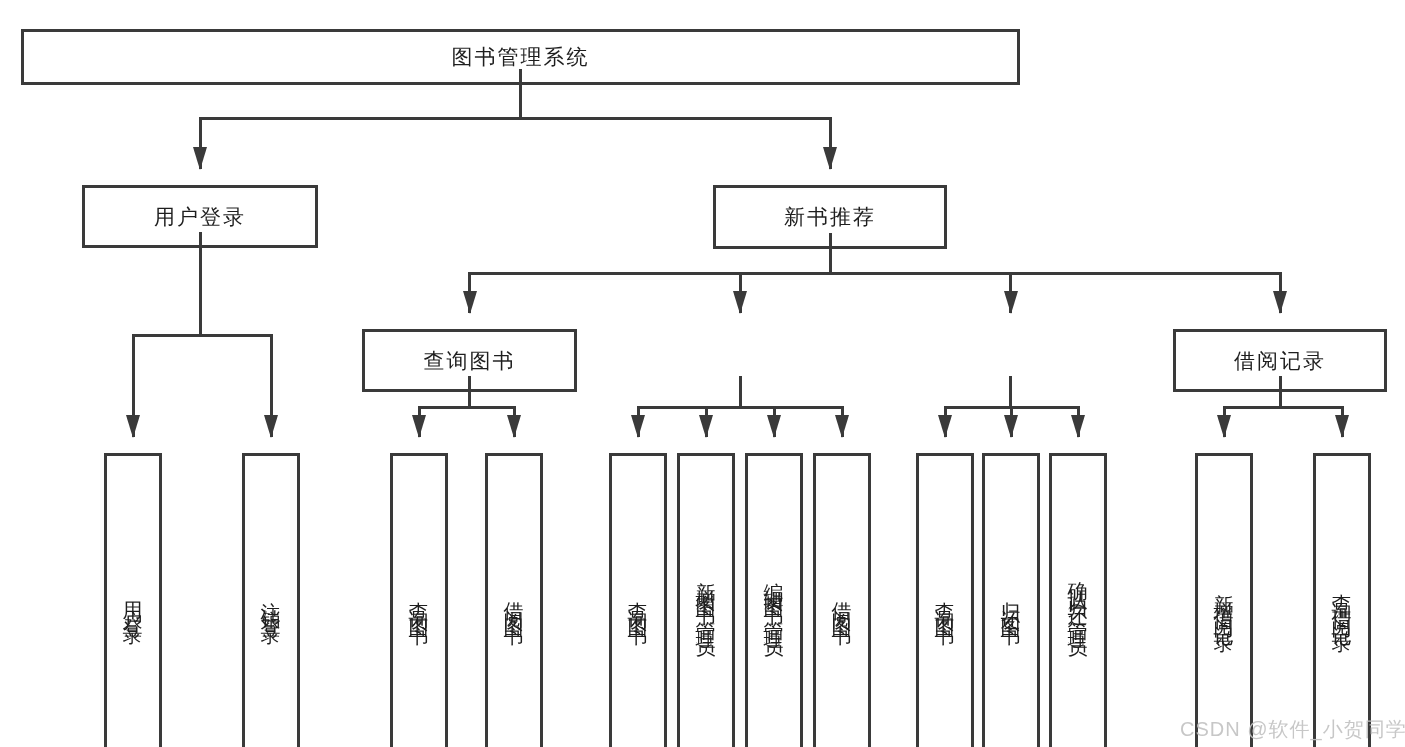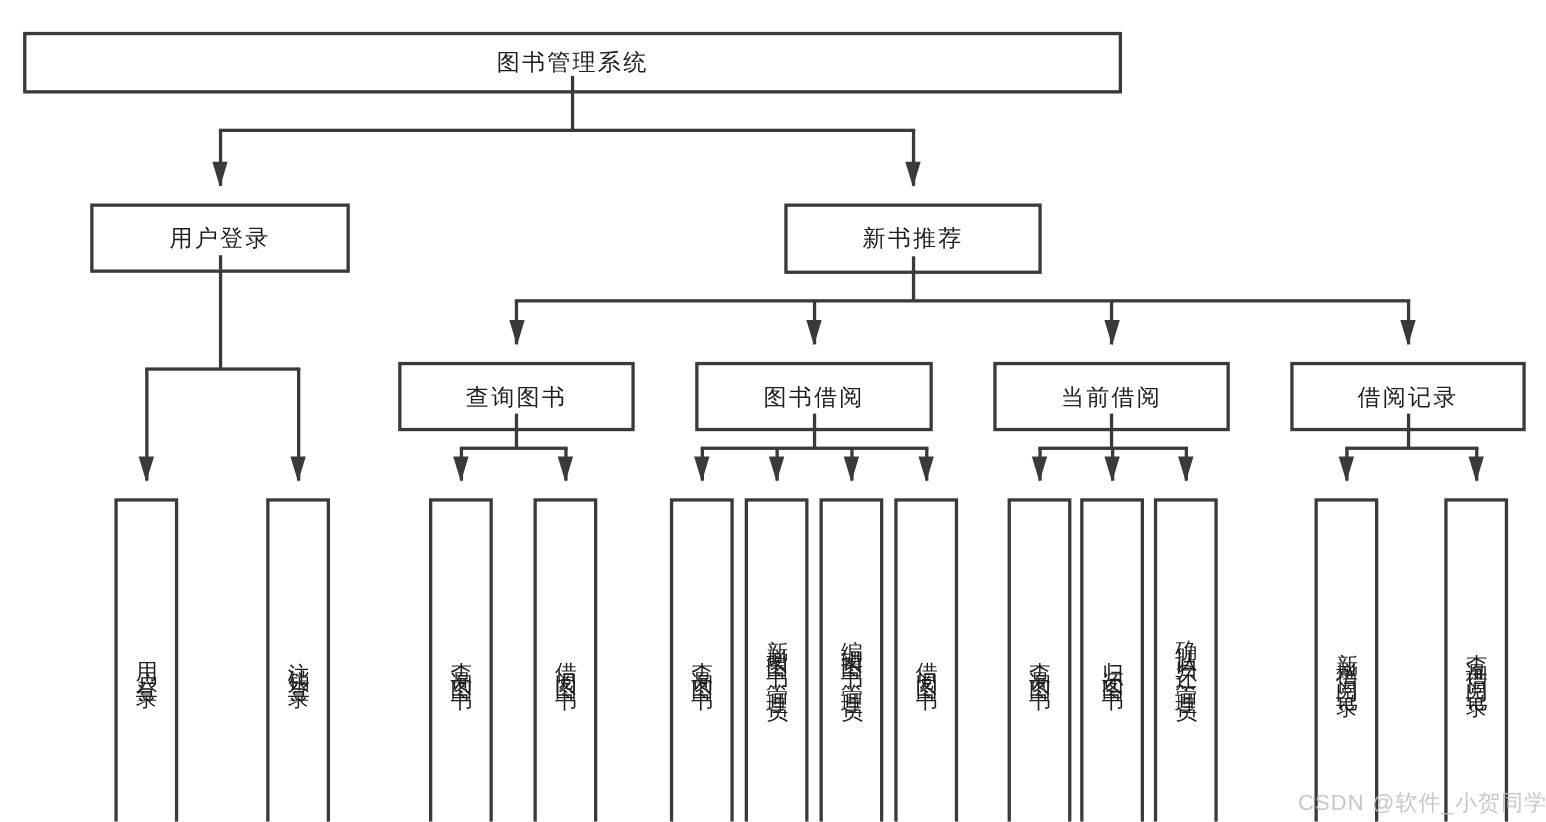--- a/index.html
+++ b/index.html
@@ -62,26 +62,20 @@
       <span>图书管理系统</span>
     </div>
     <div class="node horiz" style="left: 82px; top: 169px; width: 236px; height: 63px; color: rgb(30, 30, 30);">
       <span>用户登录</span>
     </div>
     <div class="node horiz" style="left: 713px; top: 169px; width: 234px; height: 64px; color: rgb(30, 30, 30);">
       <span>新书推荐</span>
     </div>
     <div class="node horiz" style="left: 362px; top: 313px; width: 215px; height: 63px; color: rgb(30, 30, 30);">
       <span>查询图书</span>
-    </div>
-    <div class="node horiz" style="left: 632px; top: 313px; width: 216px; height: 63px; color: rgb(30, 30, 30);">
-      <span>图书借阅</span>
-    </div>
-    <div class="node horiz" style="left: 903px; top: 313px; width: 215px; height: 63px; color: rgb(30, 30, 30);">
-      <span>当前借阅</span>
     </div>
     <div class="node horiz" style="left: 1173px; top: 313px; width: 214px; height: 63px; color: rgb(30, 30, 30);">
       <span>借阅记录</span>
     </div>
     <div class="node vert" style="left: 104px; top: 437px; width: 58px; height: 298px; color: rgb(30, 30, 30);">
       <span>用户登录</span>
     </div>
     <div class="node vert" style="left: 242px; top: 437px; width: 58px; height: 298px; color: rgb(30, 30, 30);">
       <span>注销登录</span>
     </div>

